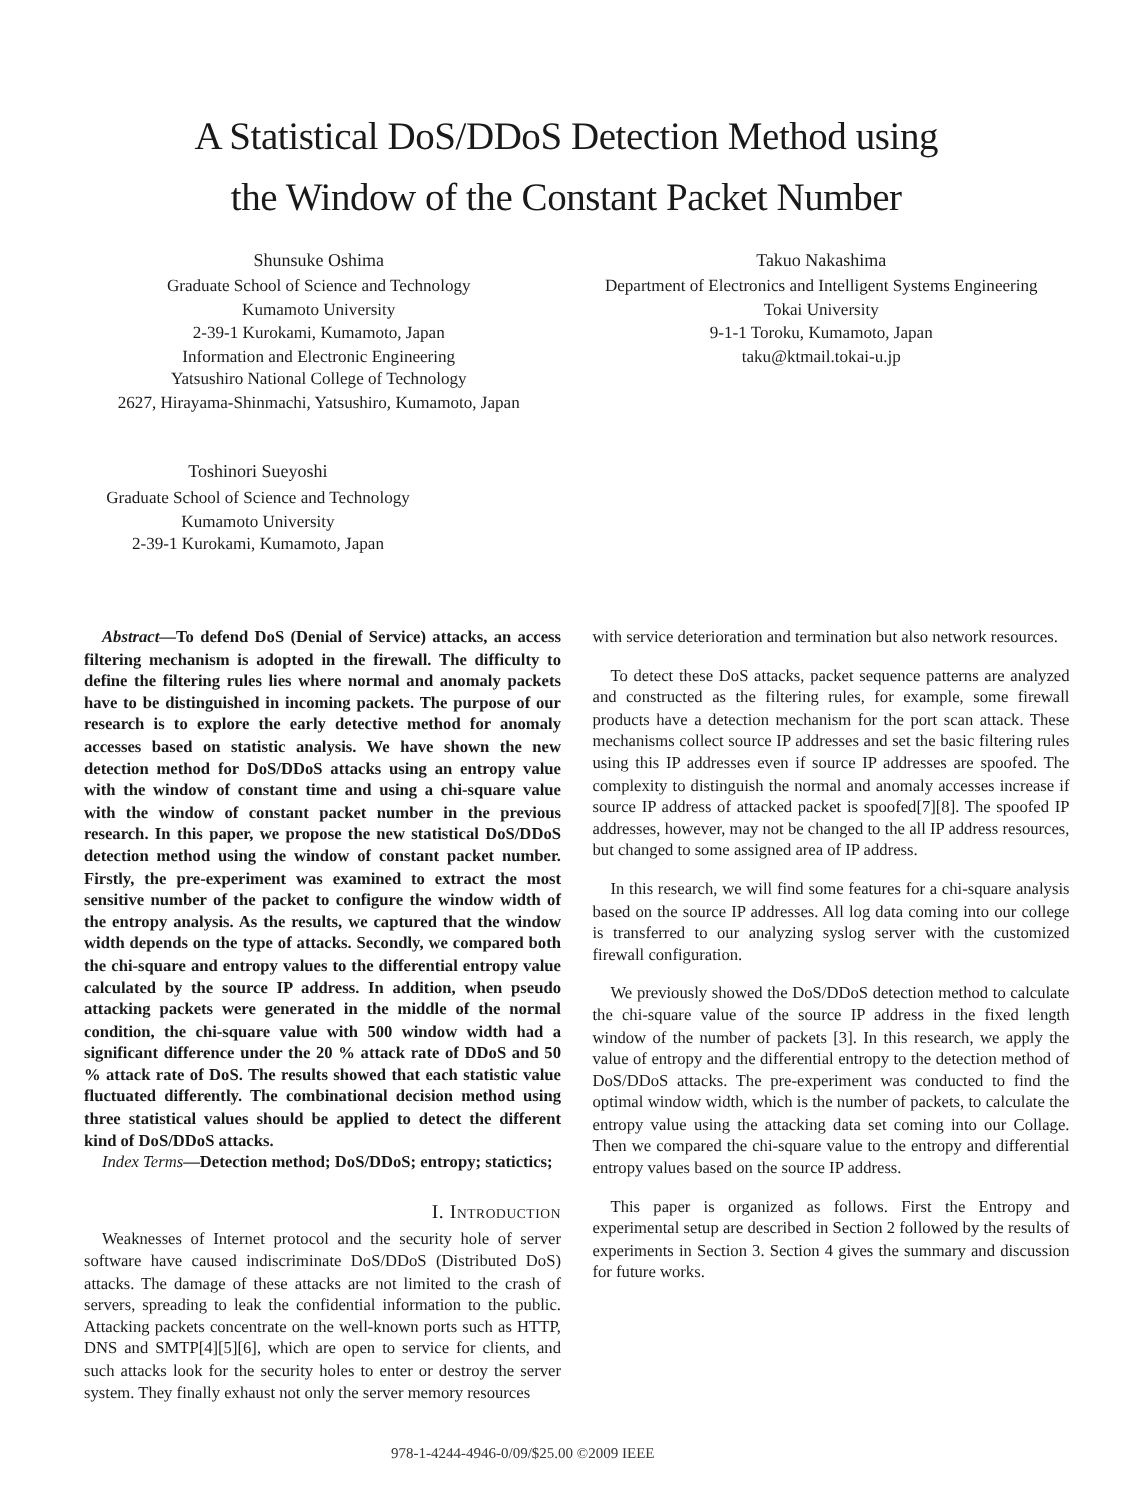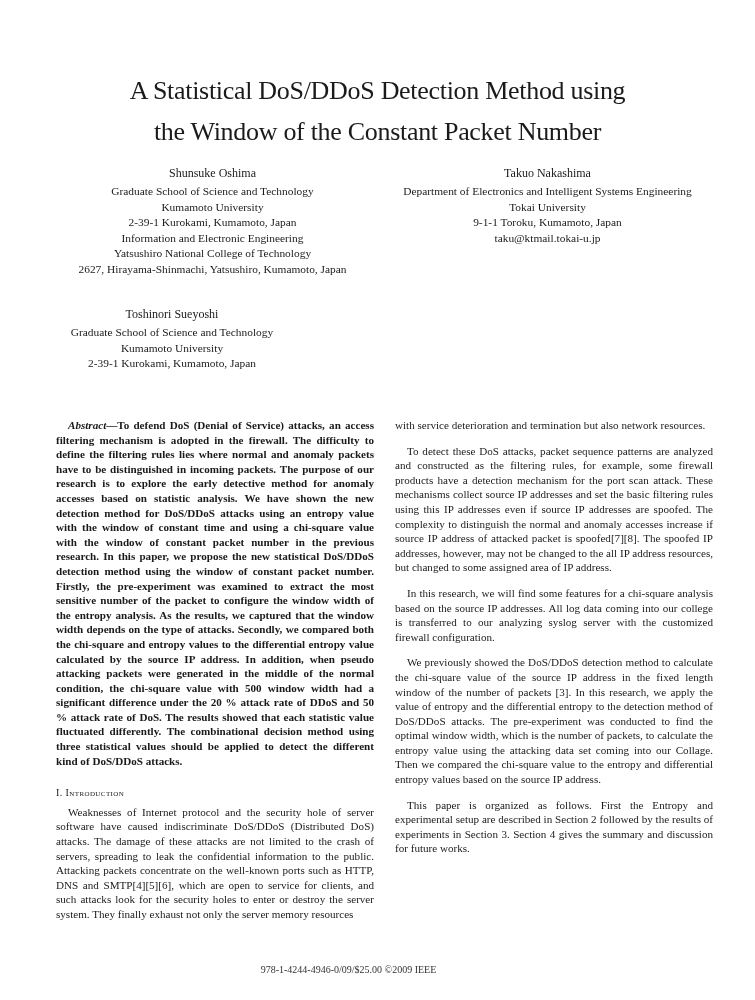--- a/index.html
+++ b/index.html
@@ -13,21 +13,21 @@
   #author2 { top:165px; left:370px; width:355px; }
   #author3 { top:306px; left:52px; width:240px; }
   .col { position:absolute; top:418px; width:318px; font-size:11.1px; line-height:14.6px;
          text-align:justify; hyphens:auto; }
   #col-left { left:56px; }
   #col-right { left:383px;margin-left:12px; }
   .abstract { font-weight:bold; text-indent:12px; margin:0; }
   .abstract .label { font-style:italic; font-weight:bold; }
   .index-terms { font-weight:bold; text-indent:12px; margin:0; }
   .index-terms .label { font-style:italic; font-weight:normal; }
-  .section-heading { text-align:left; font-size:10px; margin:18px 0 4px 0; font-variant:small-caps; letter-spacing:0.4px; }
+  .section-heading { text-align:right; font-size:13px; margin:18px 0 4px 0; font-variant:small-caps; letter-spacing:0.4px; }
   p.body { margin:0; text-indent:12px; }
   p.body + p.body { margin-top:11px; }
   p.body.first-right { text-indent:0; }
   .footer { position:absolute; top:964px; left:0; width:697px; text-align:center; font-size:10px; color:#333; }
 </style>
 </head>
 <body>
 
 <div class="title">
   <div>A Statistical DoS/DDoS Detection Method using</div>
@@ -54,20 +54,21 @@
 
 <div class="author" id="author3">
   <div class="name">Toshinori Sueyoshi</div>
   <div>Graduate School of Science and Technology</div>
   <div>Kumamoto University</div>
   <div>2-39-1 Kurokami, Kumamoto, Japan</div>
 </div>
 
 <div class="col" id="col-left">
   <p class="abstract"><span class="label">Abstract</span><span>—To defend DoS (Denial of Service) attacks, an access filtering mechanism is adopted in the firewall. The difficulty to define the filtering rules lies where normal and anomaly packets have to be distinguished in incoming packets. The purpose of our research is to explore the early detective method for anomaly accesses based on statistic analysis. We have shown the new detection method for DoS/DDoS attacks using an entropy value with the window of constant time and using a chi-square value with the window of constant packet number in the previous research. In this paper, we propose the new statistical DoS/DDoS detection method using the window of constant packet number. Firstly, the pre-experiment was examined to extract the most sensitive number of the packet to configure the window width of the entropy analysis. As the results, we captured that the window width depends on the type of attacks. Secondly, we compared both the chi-square and entropy values to the differential entropy value calculated by the source IP address. In addition, when pseudo attacking packets were generated in the middle of the normal condition, the chi-square value with 500 window width had a significant difference under the 20 % attack rate of DDoS and 50 % attack rate of DoS. The results showed that each statistic value fluctuated differently. The combinational decision method using three statistical values should be applied to detect the different kind of DoS/DDoS attacks.</span></p>
+  <p class="index-terms"><span class="label">Index Terms</span><span>—Detection method; DoS/DDoS; entropy; statictics;</span></p>
   <div class="section-heading">I. Introduction</div>
   <p class="body">Weaknesses of Internet protocol and the security hole of server software have caused indiscriminate DoS/DDoS (Distributed DoS) attacks. The damage of these attacks are not limited to the crash of servers, spreading to leak the confidential information to the public. Attacking packets concentrate on the well-known ports such as HTTP, DNS and SMTP[4][5][6], which are open to service for clients, and such attacks look for the security holes to enter or destroy the server system. They finally exhaust not only the server memory resources</p>
 </div>
 
 <div class="col" id="col-right">
   <p class="body first-right">with service deterioration and termination but also network resources.</p>
   <p class="body">To detect these DoS attacks, packet sequence patterns are analyzed and constructed as the filtering rules, for example, some firewall products have a detection mechanism for the port scan attack. These mechanisms collect source IP addresses and set the basic filtering rules using this IP addresses even if source IP addresses are spoofed. The complexity to distinguish the normal and anomaly accesses increase if source IP address of attacked packet is spoofed[7][8]. The spoofed IP addresses, however, may not be changed to the all IP address resources, but changed to some assigned area of IP address.</p>
   <p class="body">In this research, we will find some features for a chi-square analysis based on the source IP addresses. All log data coming into our college is transferred to our analyzing syslog server with the customized firewall configuration.</p>
   <p class="body">We previously showed the DoS/DDoS detection method to calculate the chi-square value of the source IP address in the fixed length window of the number of packets [3]. In this research, we apply the value of entropy and the differential entropy to the detection method of DoS/DDoS attacks. The pre-experiment was conducted to find the optimal window width, which is the number of packets, to calculate the entropy value using the attacking data set coming into our Collage. Then we compared the chi-square value to the entropy and differential entropy values based on the source IP address.</p>
   <p class="body">This paper is organized as follows. First the Entropy and experimental setup are described in Section 2 followed by the results of experiments in Section 3. Section 4 gives the summary and discussion for future works.</p>

